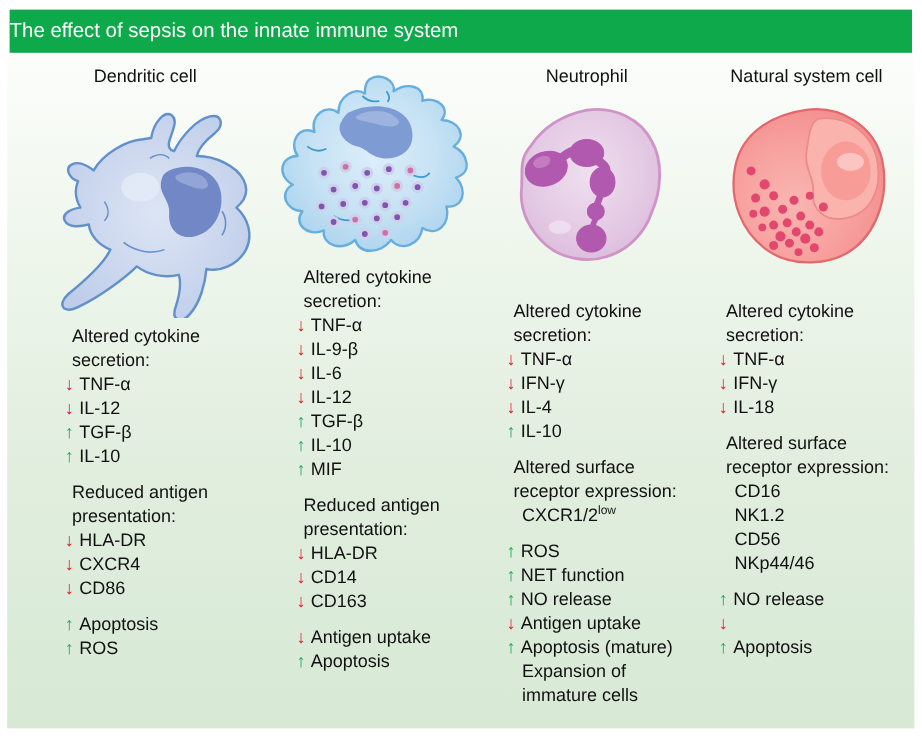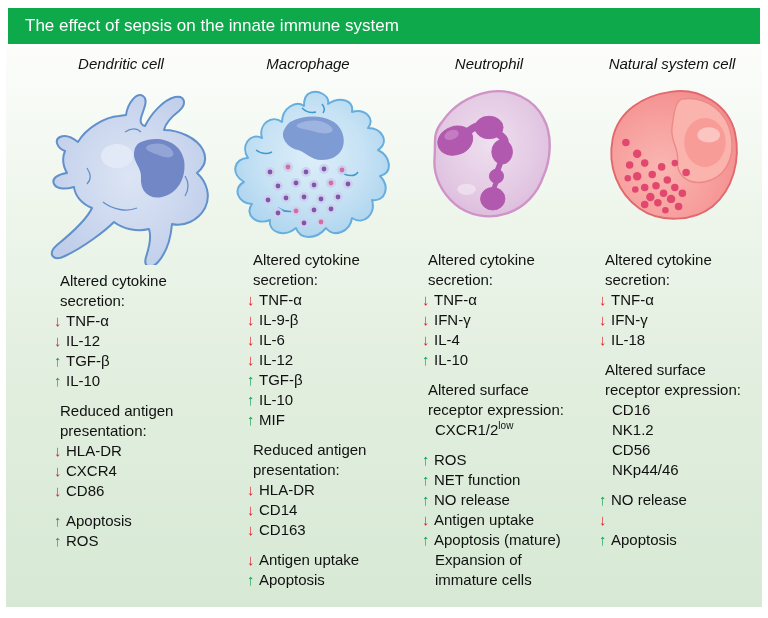--- a/index.html
+++ b/index.html
@@ -1,28 +1,28 @@
 <!DOCTYPE html>
 <html style="--header-bg: #0da94b; --header-text: #ffffff; --up: #0ca64f; --down: #e8202e;"><head>
 <meta charset="utf-8">
 <style>
   html,body{margin:0;padding:0;background:#fff;}
   .page{position:relative;width:768px;height:618px;background:#ffffff;overflow:hidden;
         font-family:"Liberation Sans",sans-serif;color:#111;}
   .title-bar{position:absolute;left:8px;top:8px;width:752px;height:36px;
         background:var(--header-bg,#0da94b);color:var(--header-text,#fff);
-        font-size:17px;line-height:36px;padding-left:17px;box-sizing:border-box;}
+        font-size:17px;line-height:36px;box-sizing:border-box;}
   .content{position:absolute;left:6px;top:46px;width:756px;height:561px;
         background:linear-gradient(180deg,#fcfdfb 0%,#f0f7ee 25%,#e3efe0 55%,#d7e9d5 100%);}
   .column{position:absolute;top:0;}
   .col1{left:20px;width:190px;}
   .col2{left:207px;width:190px;}
   .col3{left:392px;width:182px;}
   .col4{left:577px;width:178px;}
-  .cell-title{margin-top:8px;font-size:15px;line-height:20px;text-align:center;font-style:italic;}
+  .cell-title{margin-top:8px;font-size:15px;line-height:20px;text-align:center;}
   .illus{display:block;}
   .illus svg{display:block;margin:0 auto;}
   .col1 .illus svg{margin-top:6px;}
   .col2 .illus svg{margin-top:6px;}
   .col3 .illus svg{margin-top:8px;}
   .col4 .illus svg{margin-top:8px;}
   .list{box-sizing:border-box;}
   .col1 .list{margin-top:6px;padding-left:34px;}
   .col2 .list{margin-top:8px;padding-left:40px;}
   .col3 .list{margin-top:18px;padding-left:30px;}
@@ -115,21 +115,20 @@
             </div>
             <div class="item">
               <span class="arrow up">↑</span>
               <span class="label">ROS</span>
             </div>
           </div>
         </div>
     </div>
 
     <div class="column col2">
-      <div class="cell-title">Macrophage</div>
       <div class="illus">
         <svg width="180" height="162" viewBox="0 0 180 162">
           <defs>
             <radialGradient id="macGrad" cx="50%" cy="45%" r="62%">
               <stop offset="0%" stop-color="#ddeefa"></stop>
                 <stop offset="55%" stop-color="#c6e2f4"></stop>
                 <stop offset="100%" stop-color="#a9d2ee"></stop>
             </radialGradient>
           </defs>
           <path fill="url(#macGrad)" stroke="#67aede" stroke-width="2" stroke-linejoin="round" d="M90,14 C100,8 112,16 110,24 C122,16 136,20 134,32 C146,28 158,38 150,48

